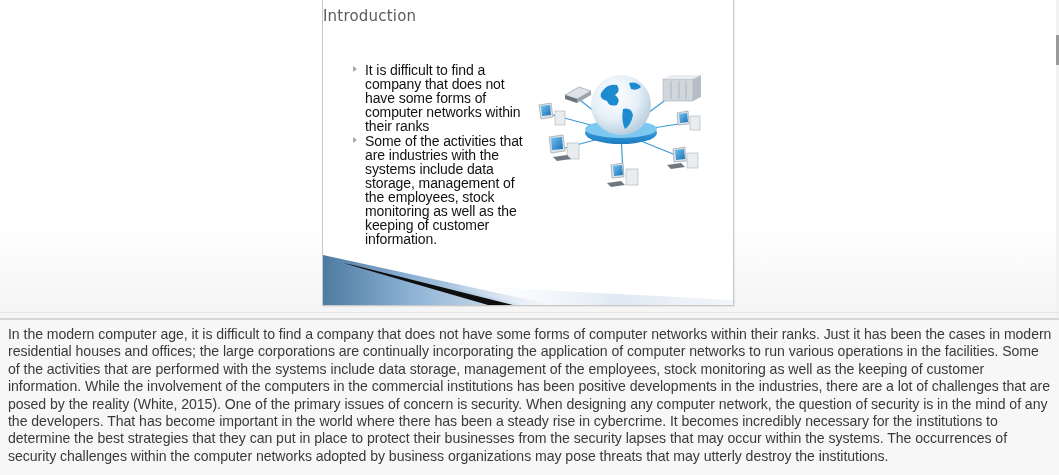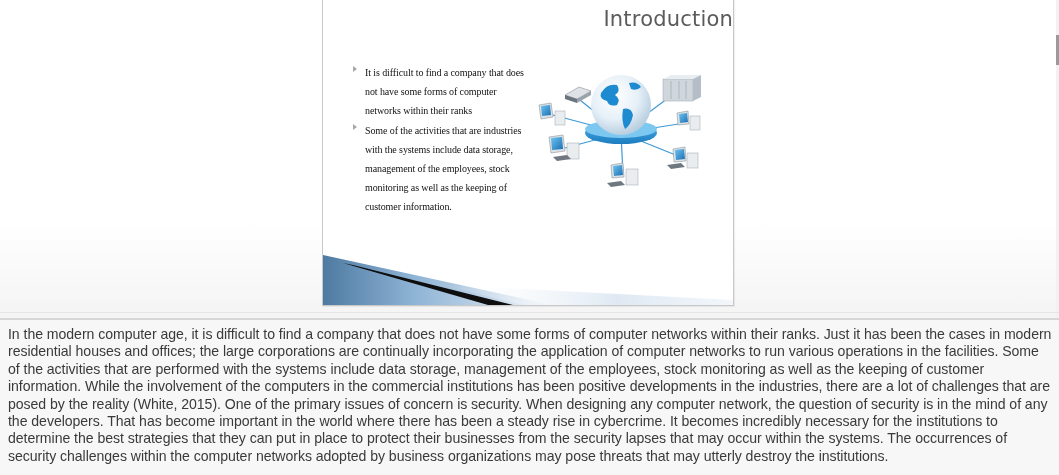--- a/index.html
+++ b/index.html
@@ -17,30 +17,30 @@
     }
     .pane-scroll-thumb {
       position: absolute; right: 0; top: 35px; width: 3px; height: 30px; background: #9a9a9a;
     }
     .slide {
       position: absolute; left: 322px; top: -2px; width: 410px; height: 306px;
       background: #ffffff; border: 1px solid #c8c8c8; overflow: hidden;
       box-shadow: 1px 1px 1px rgba(0,0,0,0.06);
     }
     .slide-title {
-      position: absolute; left: 0; top: 8px; width: 100%; text-align: right;
-      font-family: "DejaVu Sans", sans-serif; font-size: 21px; color: #5b5b5b;
+      position: absolute; left: 0; top: 8px; width: 100%; text-align: left;
+      font-family: "DejaVu Sans", sans-serif; font-size: 15px; color: #5b5b5b;
       letter-spacing: 0.2px;
     }
     .bullets {
       position: absolute; left: 28px; top: 64px; width: 180px; margin: 0; padding: 0; list-style: none;
     }
     .bullet {
       position: relative; padding-left: 14px;
-      font-family: Liberation Serif, serif; font-size: 10px; line-height: 19px; color: #111;
+      font-family: Liberation Sans, sans-serif; font-size: 14px; line-height: 14px; color: #111;
       margin-bottom: 1px; letter-spacing: -0.1px;
     }
     .bullet-marker {
       position: absolute; left: 2px; top: 3px; width: 0; height: 0;
       border-top: 3px solid transparent; border-bottom: 3px solid transparent; border-left: 4px solid #a8a8a8;
     }
     .network-image {
       position: absolute; left: 212px; top: 64px; width: 172px; height: 134px;
     }
     .swoosh {

